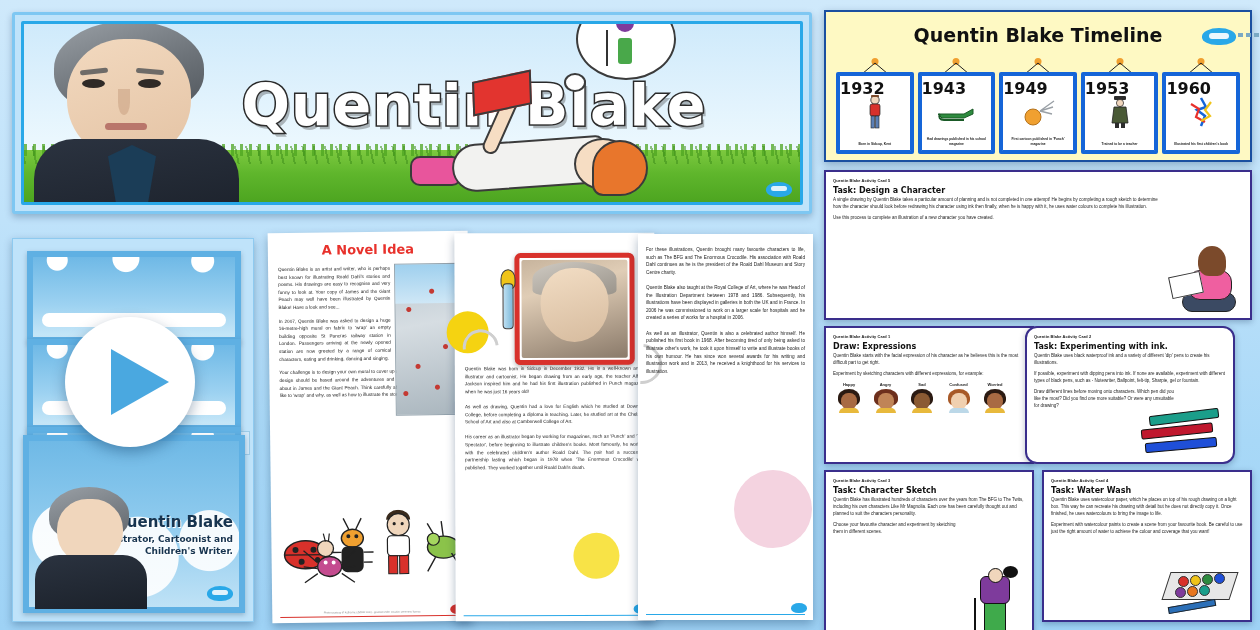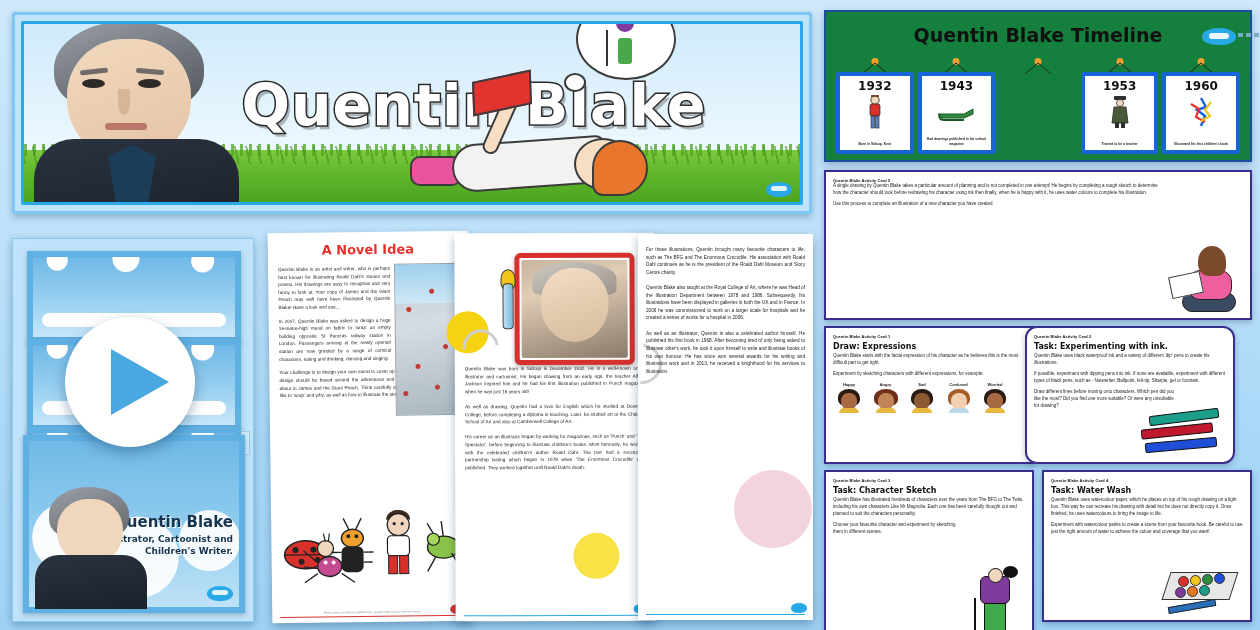--- a/index.html
+++ b/index.html
@@ -181,37 +181,37 @@
   .blob-yel2{position:absolute;border-radius:50%;background:#f8e13d;}
   .swirl{position:absolute;border:3px solid #cfcfcf;border-radius:50%;border-right-color:transparent;border-bottom-color:transparent;}
   .doc-foot{position:absolute;left:8px;right:8px;bottom:5px;height:1px;background:#d8312b;}
   .doc-footb{position:absolute;left:8px;right:8px;bottom:5px;height:1px;background:#29a8e8;}
   .foot-note{position:absolute;left:8px;right:8px;bottom:8px;font-size:2.6px;color:#888;text-align:center;}
   .tw-logo{position:absolute;right:6px;bottom:7px;width:16px;height:10px;border-radius:50% 50% 45% 45%;background:#d8312b;}
   .tw-logo.blue{background:#29a8e8;}
 
   
   .rightpanel{position:absolute;left:824px;top:10px;width:428px;height:612px;}
-  .tl-sheet{position:absolute;left:0;top:0;width:428px;height:152px;background:#15803d;
+  .tl-sheet{position:absolute;left:0;top:0;width:428px;height:152px;background:#fef9c3;
      border:2px solid #1a4fa0;box-shadow:0 3px 8px rgba(0,40,80,.3);box-sizing:border-box;}
   .tl-title{position:absolute;left:0;right:0;top:12px;text-align:center;
      font-family:"DejaVu Sans",sans-serif;font-weight:bold;font-size:19px;color:#111;}
   .tl-twinkl{position:absolute;right:14px;top:16px;width:34px;height:17px;border-radius:50% 50% 45% 45%;background:#29a8e8;}
   .tl-twinkl:after{content:"";position:absolute;left:7px;top:5px;width:20px;height:6px;border-radius:4px;background:#fff;opacity:.9;}
   .tl-twinkl-txt{position:absolute;right:-36px;top:5px;width:34px;height:4px;
      background:repeating-linear-gradient(90deg,#7aa9c4 0 5px,transparent 5px 8px);}
   .tl-row{position:absolute;left:10px;top:46px;right:10px;height:96px;display:flex;gap:4px;}
   .tl-card{flex:1;position:relative;}
   .tl-hanger{position:absolute;left:50%;top:0;width:30px;height:14px;transform:translateX(-50%);}
   .tl-hook{position:absolute;left:50%;top:0;width:7px;height:7px;border-radius:50%;background:#f0a030;transform:translateX(-50%);}
   .tl-string{position:absolute;left:0;top:4px;width:100%;height:12px;}
   .tl-box{position:absolute;left:0;right:0;top:14px;bottom:0;background:#1565d8;border-radius:2px;padding:2px;box-sizing:border-box;}
   .tl-inner{position:absolute;inset:3px;background:#fff;border:1px solid #1565d8;border-radius:1px;}
-  .tl-year{position:absolute;left:0;right:0;top:3px;text-align:center;
-     font-family:"DejaVu Sans",sans-serif;font-weight:bold;font-size:12px;color:#111;}
+  .tl-year{position:absolute;left:0;right:0;top:3px;
+     font-family:"DejaVu Sans",sans-serif;font-weight:bold;font-size:16px;color:#111;}
   .tl-cap{position:absolute;left:2px;right:2px;bottom:3px;text-align:center;font-size:3.3px;
      line-height:1.45;color:#222;font-weight:bold;}
   .tl-art{position:absolute;left:0;right:0;top:18px;height:36px;display:flex;align-items:center;justify-content:center;}
 
   .act{position:absolute;background:#fff;border:2px solid #3a2e8c;box-shadow:0 2px 6px rgba(0,30,70,.28);
      box-sizing:border-box;padding:6px 7px;overflow:hidden;}
   .act-eyebrow{font-size:3.9px;font-weight:bold;color:#111;letter-spacing:.1px;}
   .act-title{font-family:"DejaVu Sans",sans-serif;font-weight:bold;font-size:8px;color:#111;margin:3px 0 2px;}
   .act-p{font-size:4.5px;line-height:1.55;color:#1b1b1b;margin:0 0 4px;}
   .act1{left:0;top:160px;width:428px;height:150px;}
@@ -498,20 +498,32 @@
             </div>
         </div>
 
         <div class="tl-card">
           <div class="tl-hanger">
             <div class="tl-hook"></div>
             <svg class="tl-string" viewBox="0 0 30 12">
                 <path d="M15 1L2 12M15 1l13 11" stroke="#222" stroke-width="1" fill="none"></path>
               </svg>
           </div>
+          <div class="tl-box">
+              <div class="tl-inner">
+            <div class="tl-year">1949</div>
+            <div class="tl-art">
+              <svg width="36" height="28" viewBox="0 0 36 28">
+                    <circle cx="13" cy="19" r="8" fill="#f0a030" stroke="#b4721c" stroke-width="1"></circle>
+                    <path d="M20 13l14-10M20 13l13-4M20 13l12 3" stroke="#9aa0a6" stroke-width="1.4" fill="none"></path>
+                  </svg>
+            </div>
+            <div class="tl-cap">First cartoon published in 'Punch' magazine</div>
+          </div>
+            </div>
         </div>
 
         <div class="tl-card">
           <div class="tl-hanger">
             <div class="tl-hook"></div>
             <svg class="tl-string" viewBox="0 0 30 12">
                 <path d="M15 1L2 12M15 1l13 11" stroke="#222" stroke-width="1" fill="none"></path>
               </svg>
           </div>
           <div class="tl-box">
@@ -552,20 +564,21 @@
           </div>
             </div>
         </div>
 
 
       </div>
     </div>
 
     <div class="act act1">
       <div class="act-eyebrow">Quentin Blake Activity Card 5</div>
+      <div class="act-title">Task: Design a Character</div>
       <div class="act-p" style="width:330px">A single drawing by Quentin Blake takes a particular amount of planning and is not completed in one attempt! He begins by completing a rough sketch to determine how the character should look before redrawing his character using ink then finally, when he is happy with it, he uses water colours to complete his illustration.</div>
       <div class="act-p" style="width:240px">Use this process to complete an illustration of a new character you have created.</div>
       <div class="sitter">
         <div class="si-legs"></div>
           <div class="si-body"></div>
           <div class="si-hair"></div>
           <div class="si-paper"></div>
       </div>
     </div>
 

